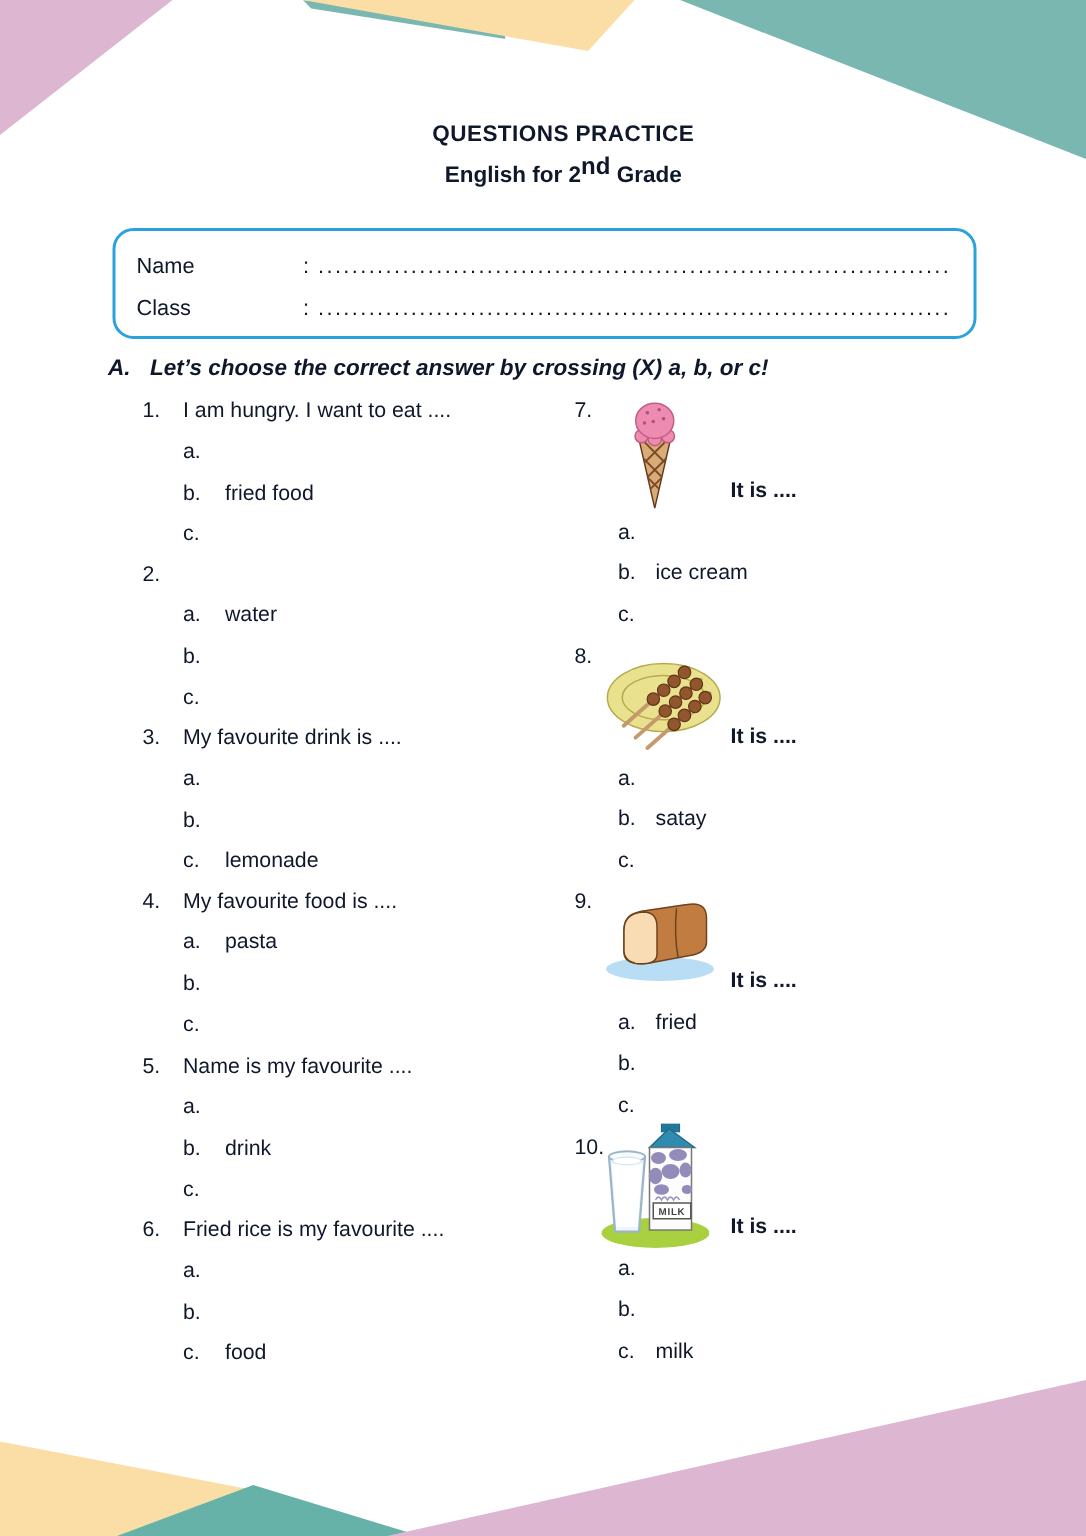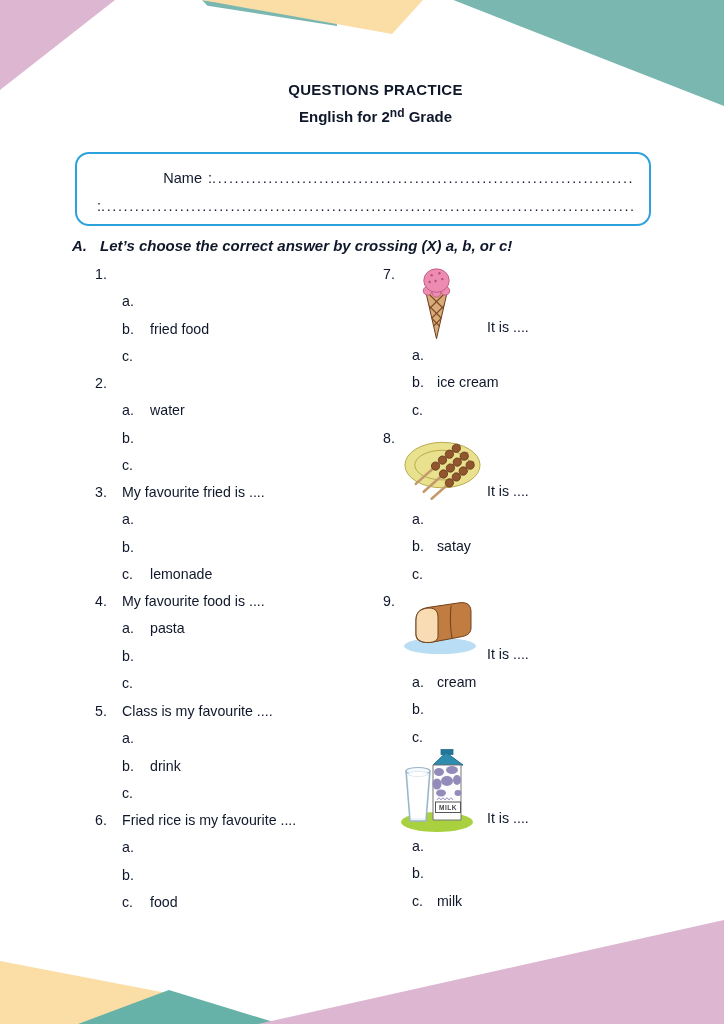--- a/index.html
+++ b/index.html
@@ -11,44 +11,44 @@
   .deco-top-yellow{left:202px;top:0;width:221px;height:34px;background:#fbdda6;clip-path:polygon(0 0,100% 0,86% 100%);}
   .deco-tr-teal{left:433px;top:0;width:291px;height:106px;background:#7ab7b1;clip-path:polygon(7% 0,100% 0,100% 100%);}
   .deco-bl-yellow{left:0;top:961px;width:168px;height:63px;background:#fbdda6;clip-path:polygon(0 0,100% 51%,89% 100%,0 100%);}
   .deco-bl-teal{left:78px;top:990px;width:202px;height:34px;background:#66b2a8;clip-path:polygon(45% 0,100% 100%,0 100%);}
   .deco-br-pink{left:258px;top:920px;width:466px;height:104px;background:#ddb6d1;clip-path:polygon(100% 0,100% 100%,0 100%);}
 
   .title{position:absolute;top:81px;left:0;width:100%;text-align:center;
          font-size:15px;font-weight:bold;letter-spacing:.3px;}
   .subtitle{position:absolute;top:108px;left:0;width:100%;text-align:center;
             font-size:15px;font-weight:bold;}
-  .subtitle .sup{font-size:12px;position:relative;top:-5px;}
+  .subtitle .sup{font-size:16px;position:relative;top:-5px;}
 
   .idbox{position:absolute;left:75px;top:152px;width:576px;height:74px;box-sizing:border-box;
          border:2.5px solid #2ca2dc;border-radius:14px;background:#fff;padding:10px 16px 0 14px;}
-  .idrow{display:flex;height:28px;line-height:28px;font-size:14.5px;text-align:right;}
+  .idrow{display:flex;height:28px;line-height:28px;font-size:14.5px;}
   .idrow .lbl{width:111px;flex:none;}
   .idrow .colon{width:10px;flex:none;}
   .idrow .dots{flex:1;overflow:hidden;white-space:nowrap;letter-spacing:1.6px;}
 
   .section-heading{position:absolute;left:72px;top:237px;font-size:15px;font-weight:bold;
                    font-style:italic;display:flex;}
   .section-heading .sec-label{width:28px;flex:none;}
 
   .lq{position:absolute;left:95px;width:292px;}
   .rq{position:absolute;left:383px;width:335px;}
   .row{display:flex;height:27.4px;line-height:27.4px;font-size:14.2px;}
   .num{width:27px;flex:none;}
   .rq .num{width:28px;}
   .lq .opt{padding-left:27px;}
   .lq .letter{width:28px;flex:none;}
   .rq .opt{padding-left:29px;}
   .rq .letter{width:25px;flex:none;}
   .rq .header{position:relative;height:81px;}
-  .rq .caption{position:absolute;left:104px;top:53px;height:27.4px;line-height:27.4px;font-size:14.2px;}
+  .rq .caption{position:absolute;left:104px;top:53px;height:27.4px;line-height:27.4px;font-size:14.2px;font-weight:bold;}
   .illus{position:absolute;}
 </style>
 </head>
 <body>
 
 <div class="page">
 
   <div class="deco deco-tl-pink"></div>
   <div class="deco deco-top-teal-sliver"></div>
   <div class="deco deco-top-yellow"></div>
@@ -60,33 +60,35 @@
   <div class="title">QUESTIONS PRACTICE</div>
   <div class="subtitle"><span>English for 2</span><span class="sup">nd</span><span> Grade</span></div>
 
   <div class="idbox">
     <div class="idrow">
       <span class="lbl">Name</span>
       <span class="colon">:</span>
       <span class="dots">....................................................................................................</span>
     </div>
     <div class="idrow">
+      <span class="lbl">Class</span>
       <span class="colon">:</span>
       <span class="dots">....................................................................................................</span>
     </div>
   </div>
 
   <div class="section-heading">
     <span class="sec-label">A.</span>
     <span>Let’s choose the correct answer by crossing (X) a, b, or c!</span>
   </div>
 
   <div class="lq" style="top:261px">
     <div class="row">
         <span class="num">1.</span>
+        <span>I am hungry. I want to eat ....</span>
       </div>
     <div class="row opt">
         <span class="letter">a.</span>
         <span></span>
       </div>
     <div class="row opt">
         <span class="letter">b.</span>
         <span>fried food</span>
       </div>
     <div class="row opt">
@@ -109,21 +111,21 @@
       </div>
     <div class="row opt">
         <span class="letter">c.</span>
         <span></span>
       </div>
   </div>
 
   <div class="lq" style="top:479px">
     <div class="row">
         <span class="num">3.</span>
-        <span>My favourite fried is ....</span>
+        <span>My favourite drink is ....</span>
       </div>
     <div class="row opt">
         <span class="letter">a.</span>
         <span></span>
       </div>
     <div class="row opt">
         <span class="letter">b.</span>
         <span></span>
       </div>
     <div class="row opt">
@@ -147,21 +149,21 @@
       </div>
     <div class="row opt">
         <span class="letter">c.</span>
         <span></span>
       </div>
   </div>
 
   <div class="lq" style="top:698px">
     <div class="row">
         <span class="num">5.</span>
-        <span>Class is my favourite ....</span>
+        <span>Name is my favourite ....</span>
       </div>
     <div class="row opt">
         <span class="letter">a.</span>
         <span></span>
       </div>
     <div class="row opt">
         <span class="letter">b.</span>
         <span>drink</span>
       </div>
     <div class="row opt">
@@ -291,34 +293,37 @@
       <svg class="illus" style="left:20px;top:9px" width="76" height="58" viewBox="0 0 76 58">
         <ellipse cx="37" cy="49" rx="36" ry="8" fill="#b9ddf4"></ellipse>
         <path d="M13,23 C13,13 20,11 28,10 L55,6 C66,4 68,10 68,15 L68,31 C68,37 63,39 57,40 L30,45 C19,46.5 13,44 13,38 Z" fill="#c07c41" stroke="#70421c" stroke-width="1"></path>
         <path d="M48,8.5 C47,20 47,30 49,41" fill="none" stroke="#70421c" stroke-width="1"></path>
         <path d="M13,23 C13,14 19,11.5 26,11 C33,11 35,15 35,21 L35,39 C35,43.5 31,45.3 26,45.5 C19,46 13,43 13,37 Z" fill="#f9dcb4" stroke="#70421c" stroke-width="1"></path>
       </svg>
       <div class="caption">It is ....</div>
     </div>
     <div class="row opt">
         <span class="letter">a.</span>
-        <span>cream</span>
+        <span>fried</span>
       </div>
     <div class="row opt">
         <span class="letter">b.</span>
         <span></span>
       </div>
     <div class="row opt">
         <span class="letter">c.</span>
         <span></span>
       </div>
   </div>
 
   <div class="rq" style="top:752px">
     <div class="header">
+      <div class="row">
+          <span class="num">10.</span>
+        </div>
       <svg class="illus" style="left:14px;top:-9px" width="76" height="90" viewBox="0 0 76 90">
         <ellipse cx="40" cy="79" rx="36" ry="10" fill="#a9d13f"></ellipse>
         <rect x="44" y="6.5" width="12" height="5" fill="#23789a" stroke="#1e6d8c" stroke-width="0.8"></rect>
         <polygon points="36,22 49,9.5 66,22" fill="#2f8cae" stroke="#1e6d8c" stroke-width="1"></polygon>
         <polygon points="36,22 36,77 64,77 64,22" fill="#fdfdfd" stroke="#777777" stroke-width="1"></polygon>
         <g fill="#938bba">
           <ellipse cx="42" cy="29" rx="5" ry="4"></ellipse>
             <ellipse cx="55" cy="27" rx="6" ry="4"></ellipse>
           <ellipse cx="60" cy="37" rx="4" ry="5"></ellipse>
             <ellipse cx="40" cy="41" rx="4.5" ry="5.5"></ellipse>

